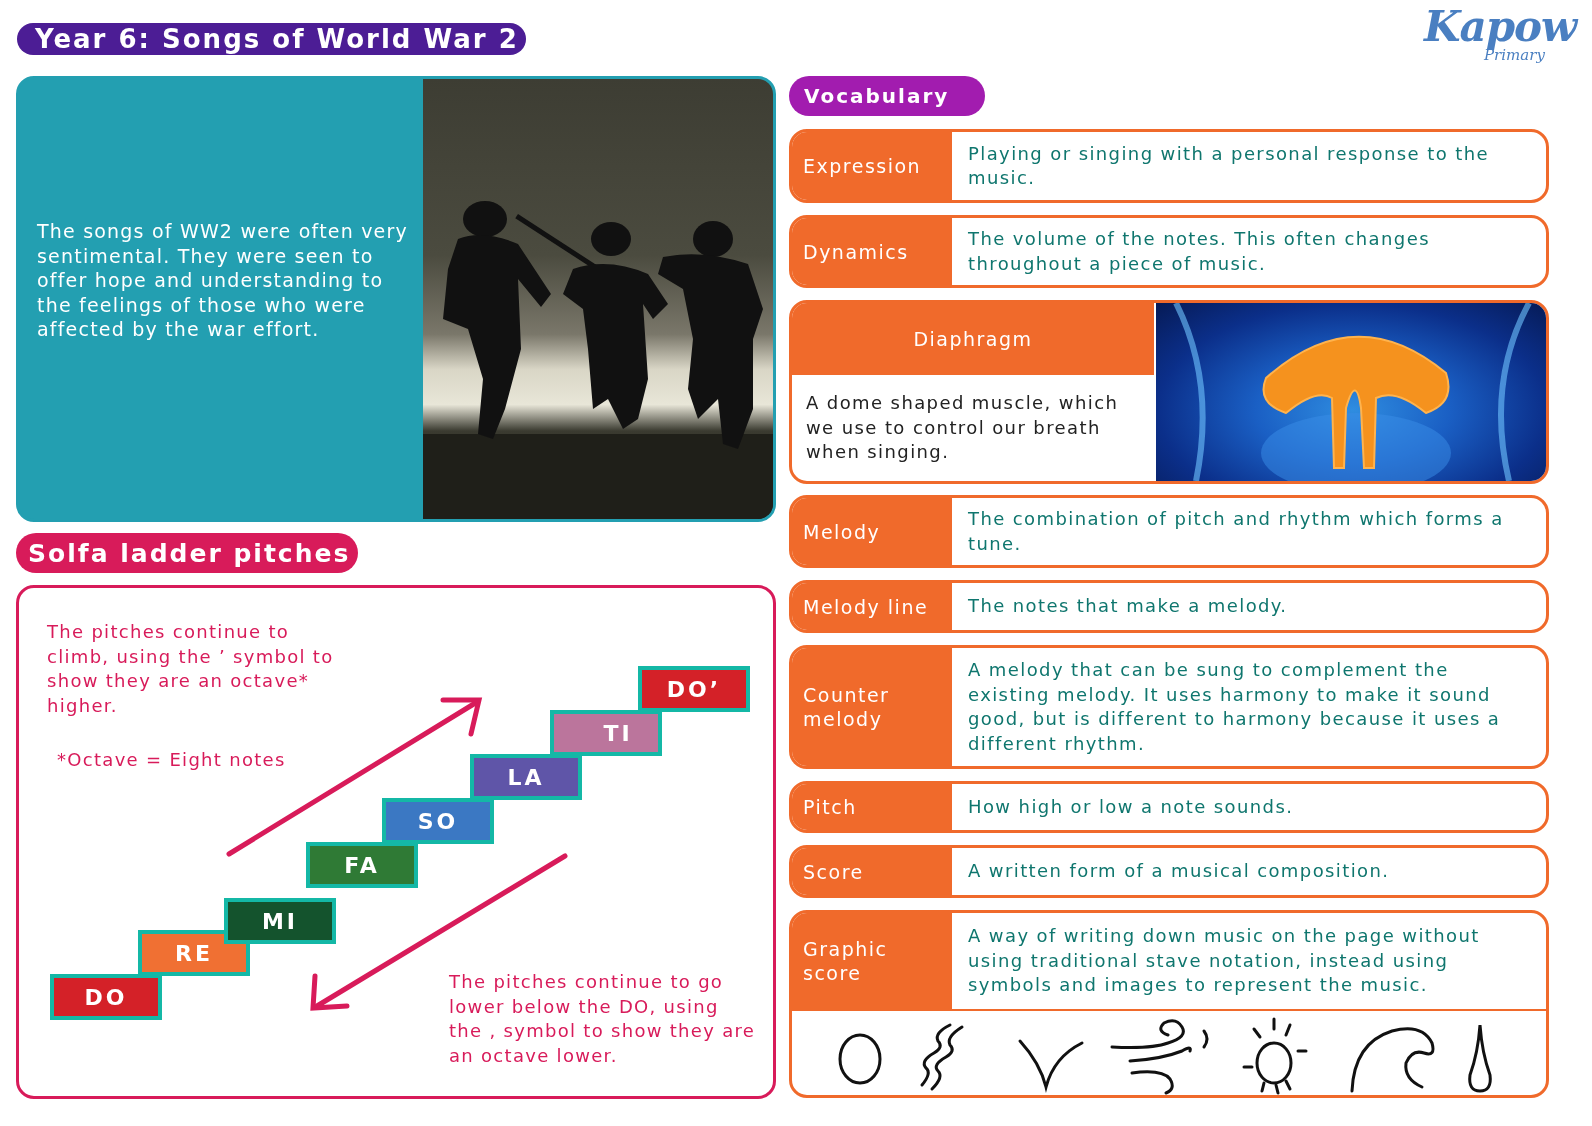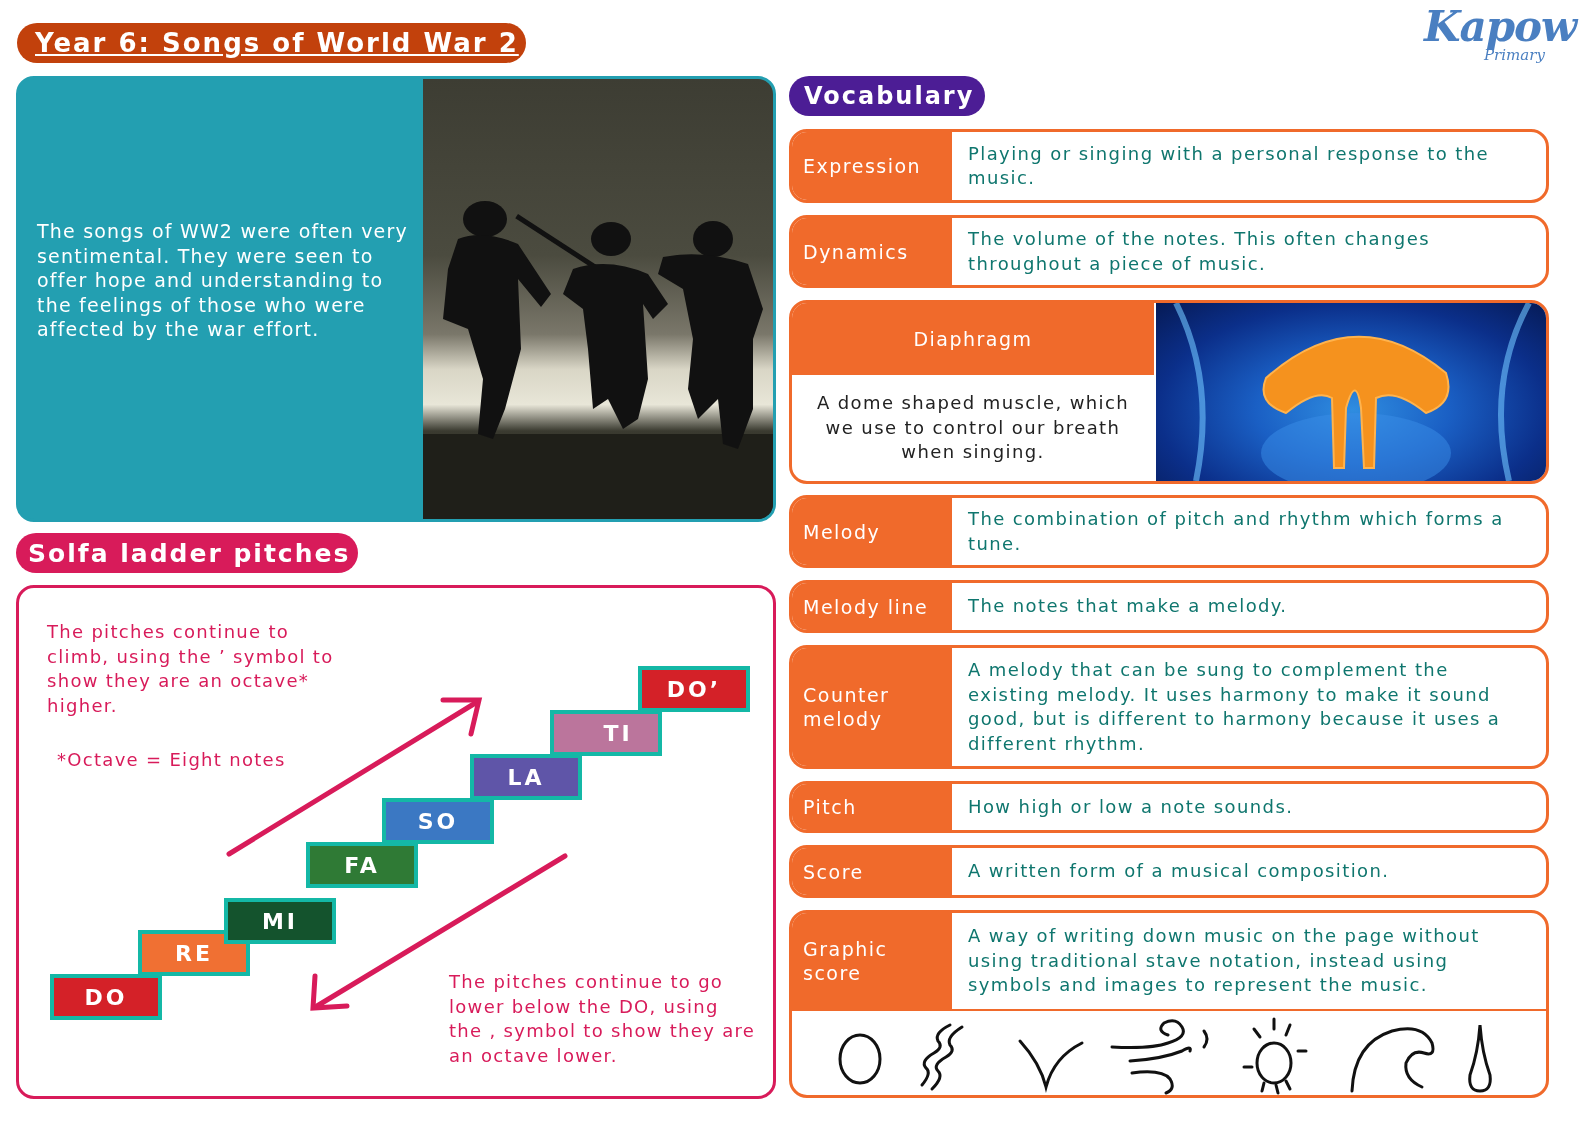--- a/index.html
+++ b/index.html
@@ -4,23 +4,23 @@
 <style>
   * { box-sizing: border-box; margin: 0; padding: 0; }
   html, body { width: 1592px; height: 1126px; background: #ffffff; overflow: hidden; }
   body { position: relative; font-family: "DejaVu Sans", sans-serif; color: #222; }
 
   .pill {
     position: absolute; color: #fff; border-radius: 22px;
     font-family: "DejaVu Sans", sans-serif; font-weight: bold; letter-spacing: 2px;
     display: flex; align-items: center;
   }
-  #title-pill { left: 17px; top: 23px; width: 509px; height: 40px; background: #c2410c; font-size: 26px; padding-left: 18px; text-decoration: underline; }
+  #title-pill { left: 17px; top: 23px; width: 509px; height: 32px; background: #4c1d95; font-size: 26px; padding-left: 18px; }
   #solfa-pill { left: 16px; top: 533px; width: 342px; height: 40px; background: #d81b5a; font-size: 25px; padding-left: 12px; }
-  #vocab-pill { left: 789px; top: 76px; width: 196px; height: 40px; background: #4c1d95; font-size: 24px; padding-left: 15px; }
+  #vocab-pill { left: 789px; top: 76px; width: 196px; height: 40px; background: #a21caf; font-size: 20px; padding-left: 15px; }
 
   #logo { position: absolute; left: 1420px; top: 2px; width: 140px; height: 70px; color: #4a7fc1; }
   #logo .brand { position: absolute; left: 4px; top: 0; font-size: 42px; font-style: italic; font-weight: bold; font-family: "DejaVu Serif", serif; letter-spacing: -1px; }
   #logo .sub { position: absolute; left: 64px; top: 44px; font-size: 15px; font-style: italic; font-family: "DejaVu Serif", serif; }
 
   
   #intro-card {
     position: absolute; left: 16px; top: 76px; width: 760px; height: 446px;
     background: #239fb1; border-radius: 18px; overflow: hidden; border: 3px solid #239fb1;
   }
@@ -67,21 +67,21 @@
   }
 
   
   #diaphragm-card {
     position: absolute; left: 789px; top: 300px; width: 760px; height: 184px;
     border: 3px solid #f06a2b; border-radius: 18px; overflow: hidden; background: #fff;
   }
   #dia-term { position: absolute; left: 0; top: 0; width: 362px; height: 72px; background: #f06a2b; color: #fff;
     font-size: 19px; letter-spacing: 1.5px; display: flex; align-items: center; justify-content: center; }
   #dia-def { position: absolute; left: 0; top: 72px; width: 362px; height: 106px; color: #222;
-    font-size: 18px; letter-spacing: 1.4px; line-height: 24.5px; text-align: center;
+    font-size: 18px; letter-spacing: 1.4px; line-height: 24.5px; text-align: left;
     display: flex; align-items: center; justify-content: center; padding: 0 14px; }
   #dia-image { position: absolute; left: 364px; top: 0; width: 393px; height: 178px;
     background: radial-gradient(ellipse at 50% 60%, #2f8de0 0%, #1a5fc4 35%, #0b2f8a 70%, #061a55 100%); }
 
   
   #graphic-card {
     position: absolute; left: 789px; top: 910px; width: 760px; height: 188px;
     border: 3px solid #f06a2b; border-radius: 18px; overflow: hidden; background: #fff;
   }
   #graphic-card .gs-top { position: absolute; left: 0; top: 0; width: 754px; height: 98px; display: flex; border-bottom: 2px solid #f06a2b; }

